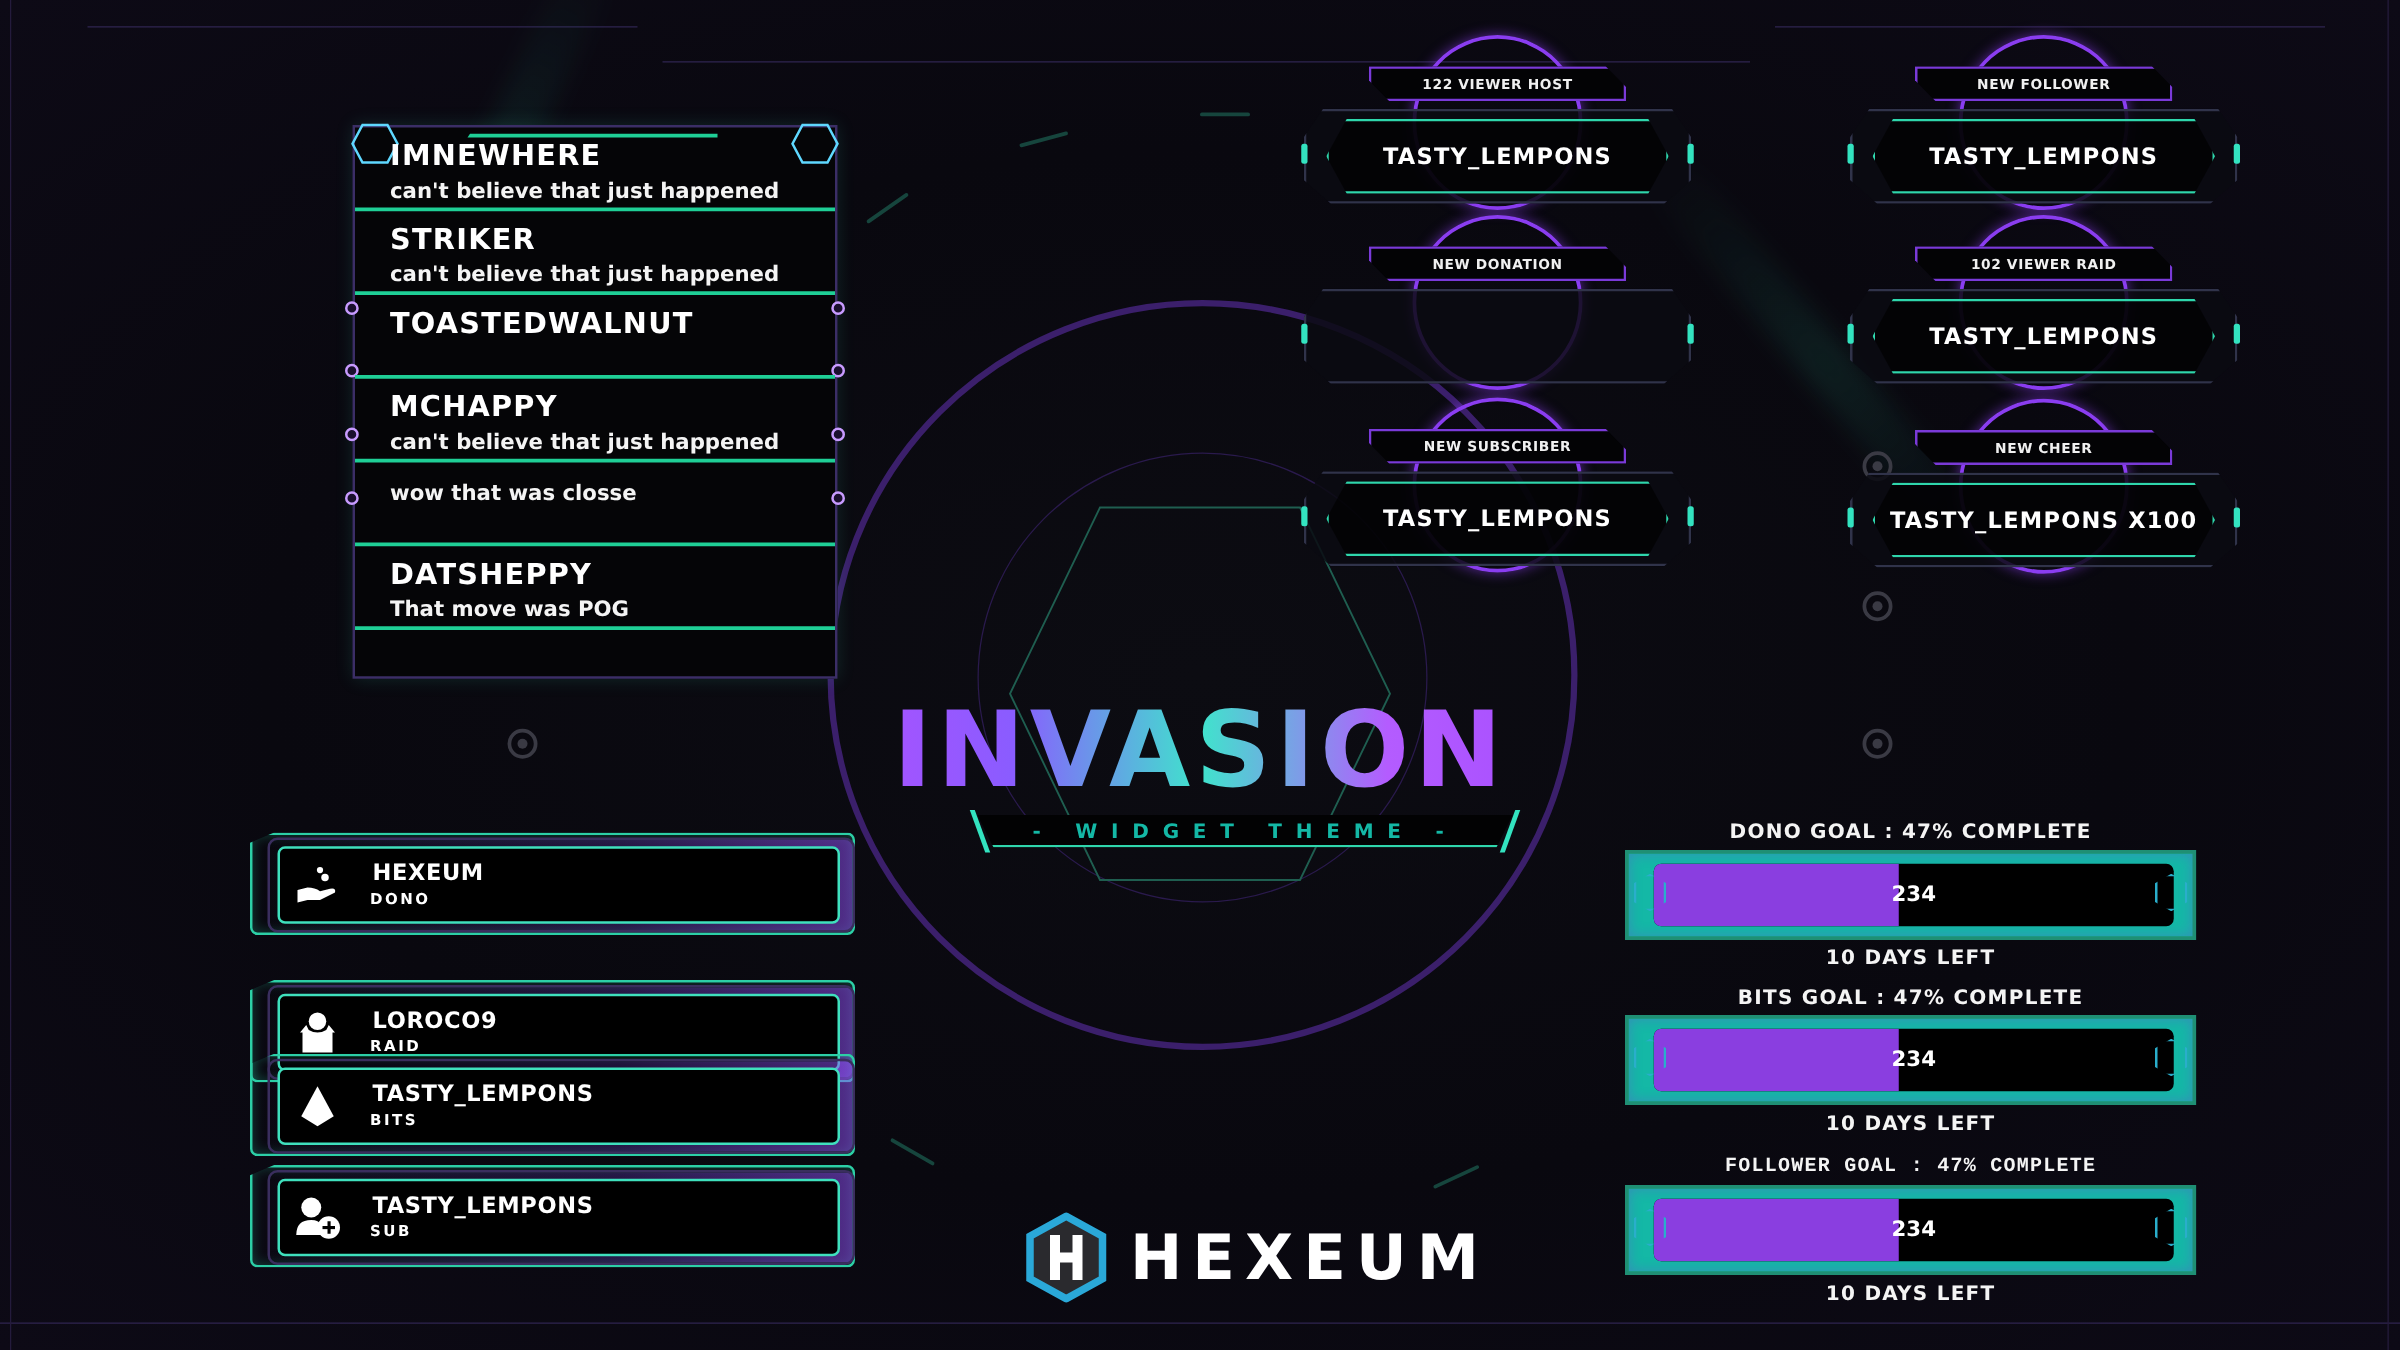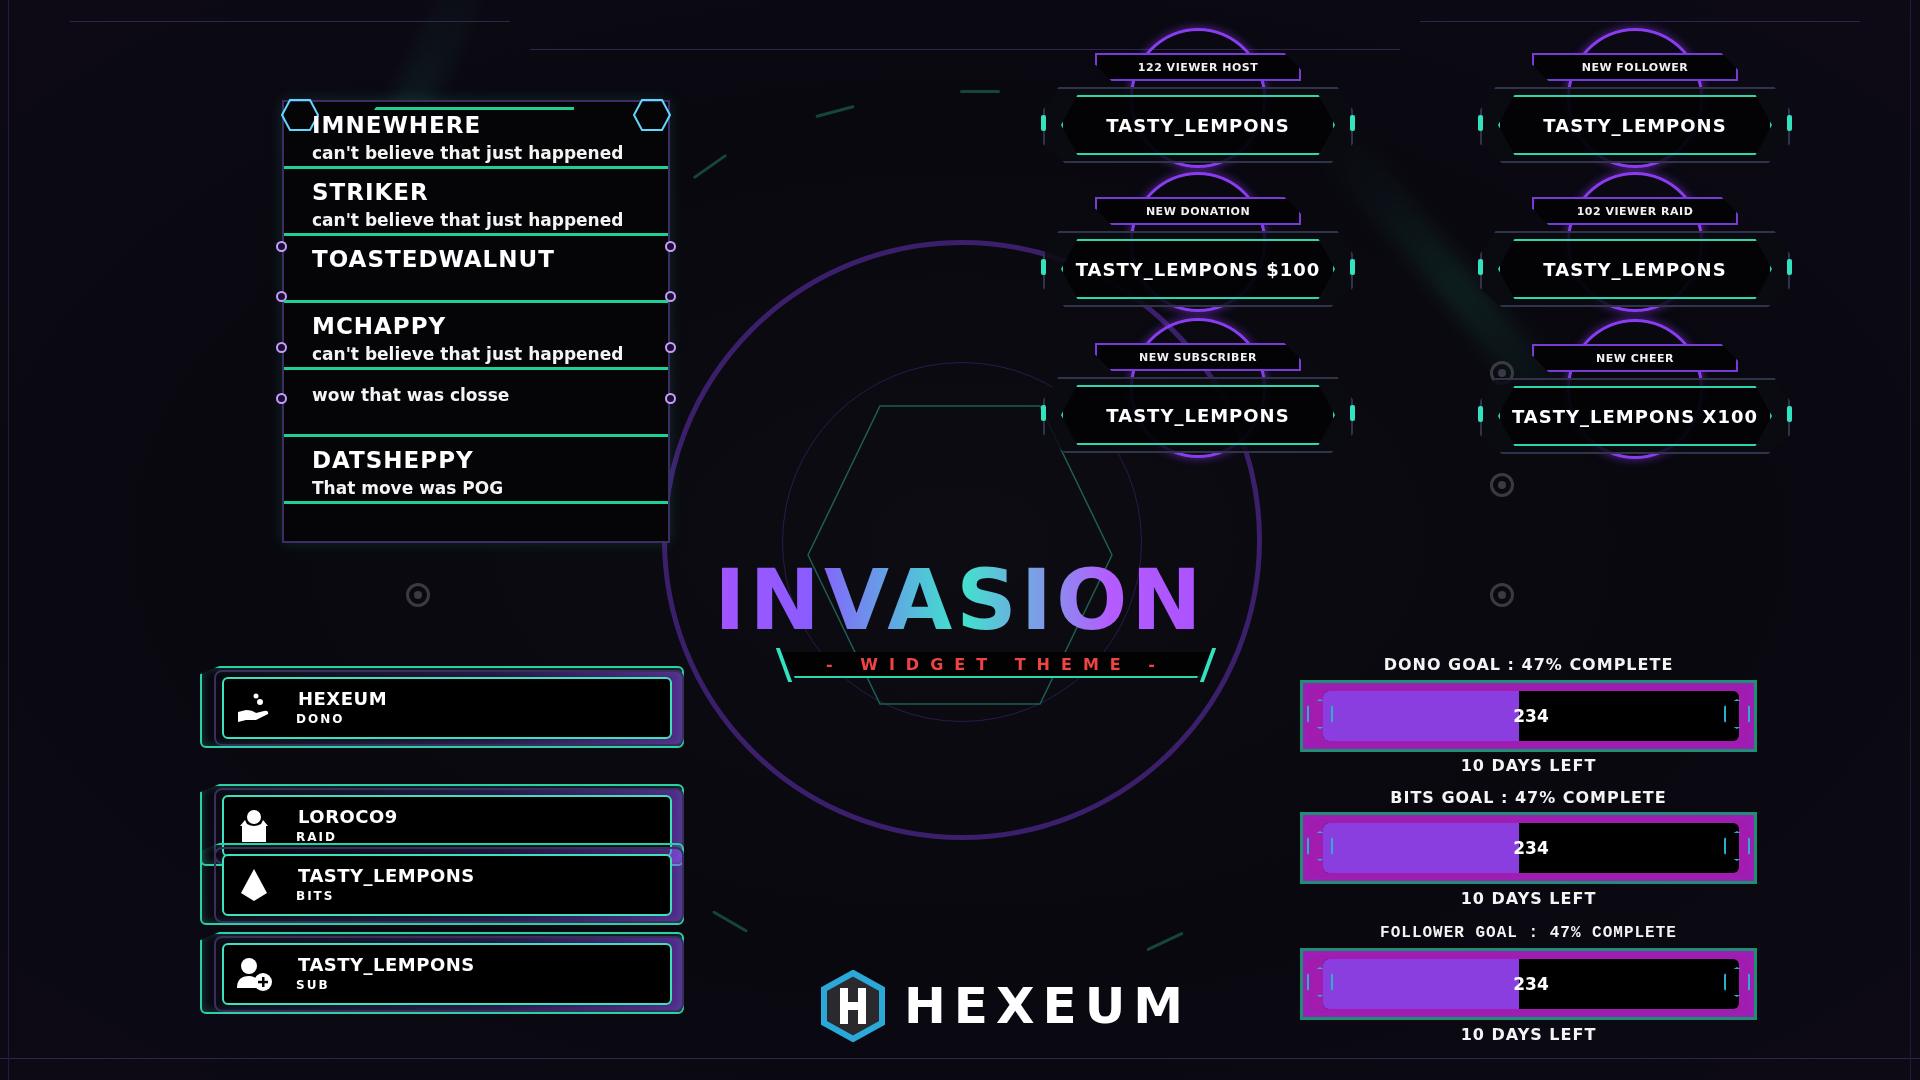--- a/index.html
+++ b/index.html
@@ -35,36 +35,36 @@
   .alert-ring { position: absolute; left: 87px; top: -25px; width: 136px; height: 140px; border-radius: 50%; border: 3px solid #8a3df0; box-shadow: 0 0 10px rgba(140,60,240,0.6); }
   .alert-title { position: absolute; left: 52px; top: 0; width: 206px; height: 28px; background: #030305; border: 2px solid #7a3ad8; clip-path: polygon(0 0, 92% 0, 100% 60%, 100% 100%, 8% 100%, 0 40%); display: flex; align-items: center; justify-content: center; font-size: 11px; font-weight: bold; letter-spacing: 0.5px; color: #f0f0f0; }
   .alert-outer { position: absolute; left: 0; top: 34px; width: 310px; height: 76px; background: rgba(10,10,18,0.85); border: 2px solid #30334a; clip-path: polygon(5% 0, 95% 0, 100% 30%, 100% 75%, 93% 100%, 7% 100%, 0 75%, 0 30%); }
   .alert-inner { position: absolute; left: 18px; top: 42px; width: 274px; height: 60px; border: 2px solid #2fd6ac; clip-path: polygon(6% 0, 94% 0, 100% 50%, 94% 100%, 6% 100%, 0 50%); background: rgba(0,0,0,0.65); display: flex; align-items: center; justify-content: center; font-size: 18px; font-weight: bold; letter-spacing: 1px; color: #fff; }
   .alert-cap { position: absolute; top: 62px; width: 5px; height: 16px; background: #33e3c0; border-radius: 2px; }
 
   
   .title { left: 660px; top: 555px; width: 600px; text-align: center; font-family: "DejaVu Sans", sans-serif; font-size: 84px; font-weight: bold; letter-spacing: 4px; line-height: 90px;
     background: linear-gradient(90deg, #b050ff 0%, #8a5cff 25%, #3fe4cc 50%, #b45cff 75%, #a54cff 100%); -webkit-background-clip: text; background-clip: text; color: transparent; }
   .subtitle-bar { left: 782px; top: 652px; width: 428px; height: 26px; background: #020203; border-bottom: 2px solid #2fd6ac; clip-path: polygon(0 0, 100% 0, 97% 100%, 3% 100%); display: flex; align-items: center; justify-content: center; }
-  .subtitle { font-size: 16px; font-weight: bold; letter-spacing: 11px; color: #ef4444; }
+  .subtitle { font-size: 16px; font-weight: bold; letter-spacing: 11px; color: #14b8a6; }
   .sub-tick { position: absolute; top: 648px; width: 4px; height: 34px; background: #33e3c0; }
 
   
   .event { position: absolute; left: 200px; width: 490px; height: 82px; }
   .event-frame { position: absolute; left: 0; top: 0; width: 484px; height: 82px; border: 2px solid #2ccfa6; border-radius: 6px; clip-path: polygon(0 10%, 4% 0, 100% 0, 100% 100%, 0 100%); box-shadow: inset 0 0 10px rgba(44,207,166,0.3); }
   .event-glow { position: absolute; left: 14px; top: 4px; width: 470px; height: 76px; border: 2px solid #3a2e5e; border-radius: 8px; background: linear-gradient(90deg, rgba(120,60,220,0) 0%, rgba(120,60,220,0.25) 60%, rgba(150,80,255,0.5) 100%); }
   .event-box { position: absolute; left: 22px; top: 11px; width: 450px; height: 62px; background: #000; border: 2px solid #3fe0bd; border-radius: 6px; display: flex; align-items: center; }
   .event-icon { width: 40px; height: 40px; margin-left: 10px; display: flex; align-items: center; justify-content: center; }
   .event-text { margin-left: 24px; }
   .event-name { font-size: 18px; font-weight: bold; letter-spacing: 0.5px; line-height: 22px; }
   .event-type { font-size: 12px; font-weight: bold; letter-spacing: 2px; line-height: 18px; margin-left: -2px; }
 
   
   .goal-label { position: absolute; left: 1300px; width: 457px; text-align: center; font-size: 16px; font-weight: bold; letter-spacing: 1px; color: #f4f4f4; }
-  .goal-frame { position: absolute; left: 1300px; width: 457px; height: 72px; border: 3px solid #1f8f74; background: #a21caf; clip-path: polygon(0 0, 100% 0, 100% 100%, 0 100%); box-shadow: inset 0 0 10px rgba(120,60,220,0.35); }
+  .goal-frame { position: absolute; left: 1300px; width: 457px; height: 72px; border: 3px solid #1f8f74; background: #14b8a6; clip-path: polygon(0 0, 100% 0, 100% 100%, 0 100%); box-shadow: inset 0 0 10px rgba(120,60,220,0.35); }
   .goal-track { position: absolute; left: 20px; top: 8px; width: 416px; height: 50px; background: #000; border-radius: 6px; overflow: hidden; }
   .goal-fill { position: absolute; left: 0; top: 0; height: 100%; background: #8a3ee0; }
   .goal-value { position: absolute; left: 0; right: 0; top: 0; height: 100%; display: flex; align-items: center; justify-content: center; font-size: 17px; font-weight: bold; color: #fff; }
   .goal-hex { position: absolute; top: 16px; width: 26px; height: 30px; border: 2px solid #2aaecb; clip-path: polygon(50% 0, 100% 25%, 100% 75%, 50% 100%, 0 75%, 0 25%); }
 
   
   .logo { left: 820px; top: 970px; display: flex; align-items: center; }
   .logo-text { font-size: 50px; font-weight: bold; letter-spacing: 8px; color: #fff; margin-left: 18px; }
 </style>
 </head>
@@ -142,21 +142,20 @@
   <div class="alert-ring"></div>
   <div class="alert-outer"></div>
   <div class="alert-inner">TASTY_LEMPONS</div>
   <div class="alert-cap" style="left:-2px;"></div>
   <div class="alert-cap" style="right:-2px;"></div>
   <div class="alert-title">122 VIEWER HOST</div>
 </div>
 <div class="alert" style="left:1043px; top:197px;">
   <div class="alert-ring"></div>
   <div class="alert-outer"></div>
-  <div class="alert-inner">TASTY_LEMPONS $100</div>
   <div class="alert-cap" style="left:-2px;"></div>
   <div class="alert-cap" style="right:-2px;"></div>
   <div class="alert-title">NEW DONATION</div>
 </div>
 <div class="alert" style="left:1043px; top:343px;">
   <div class="alert-ring"></div>
   <div class="alert-outer"></div>
   <div class="alert-inner">TASTY_LEMPONS</div>
   <div class="alert-cap" style="left:-2px;"></div>
   <div class="alert-cap" style="right:-2px;"></div>

